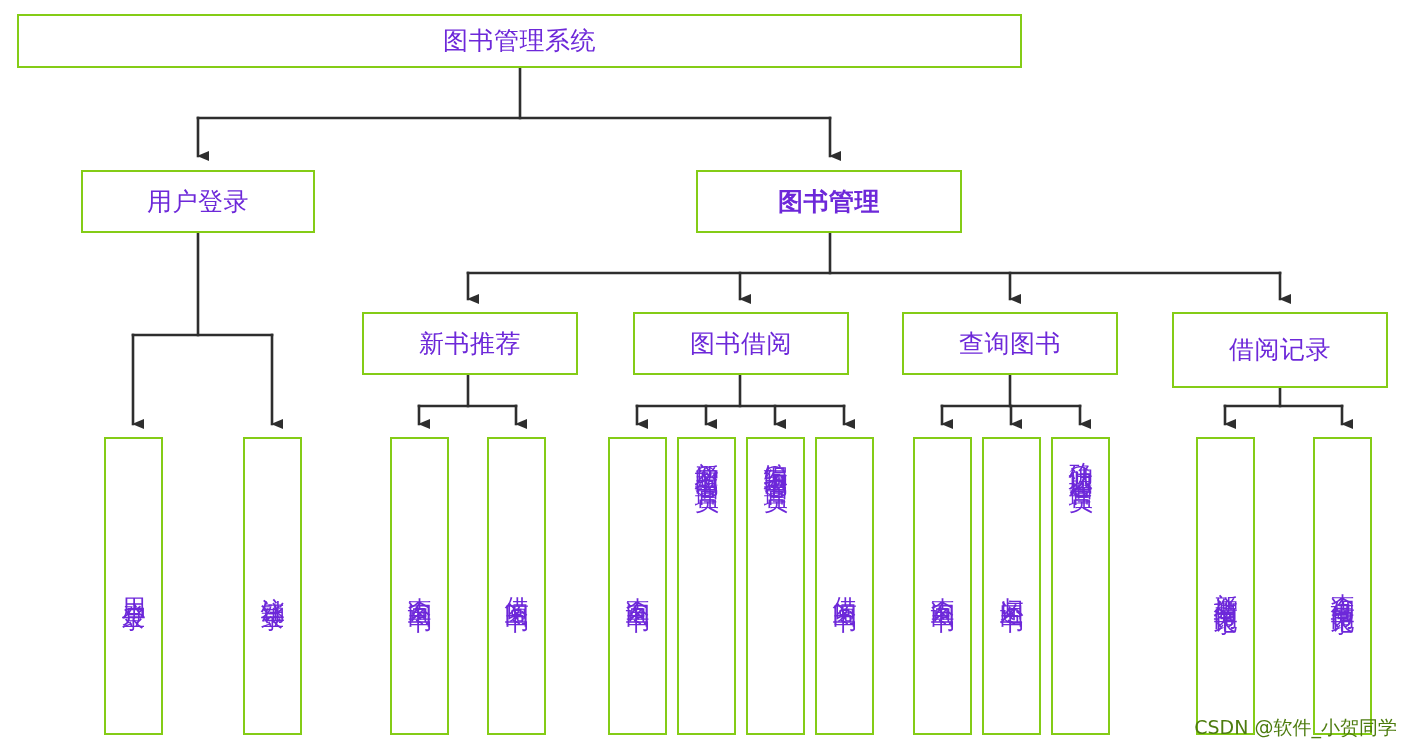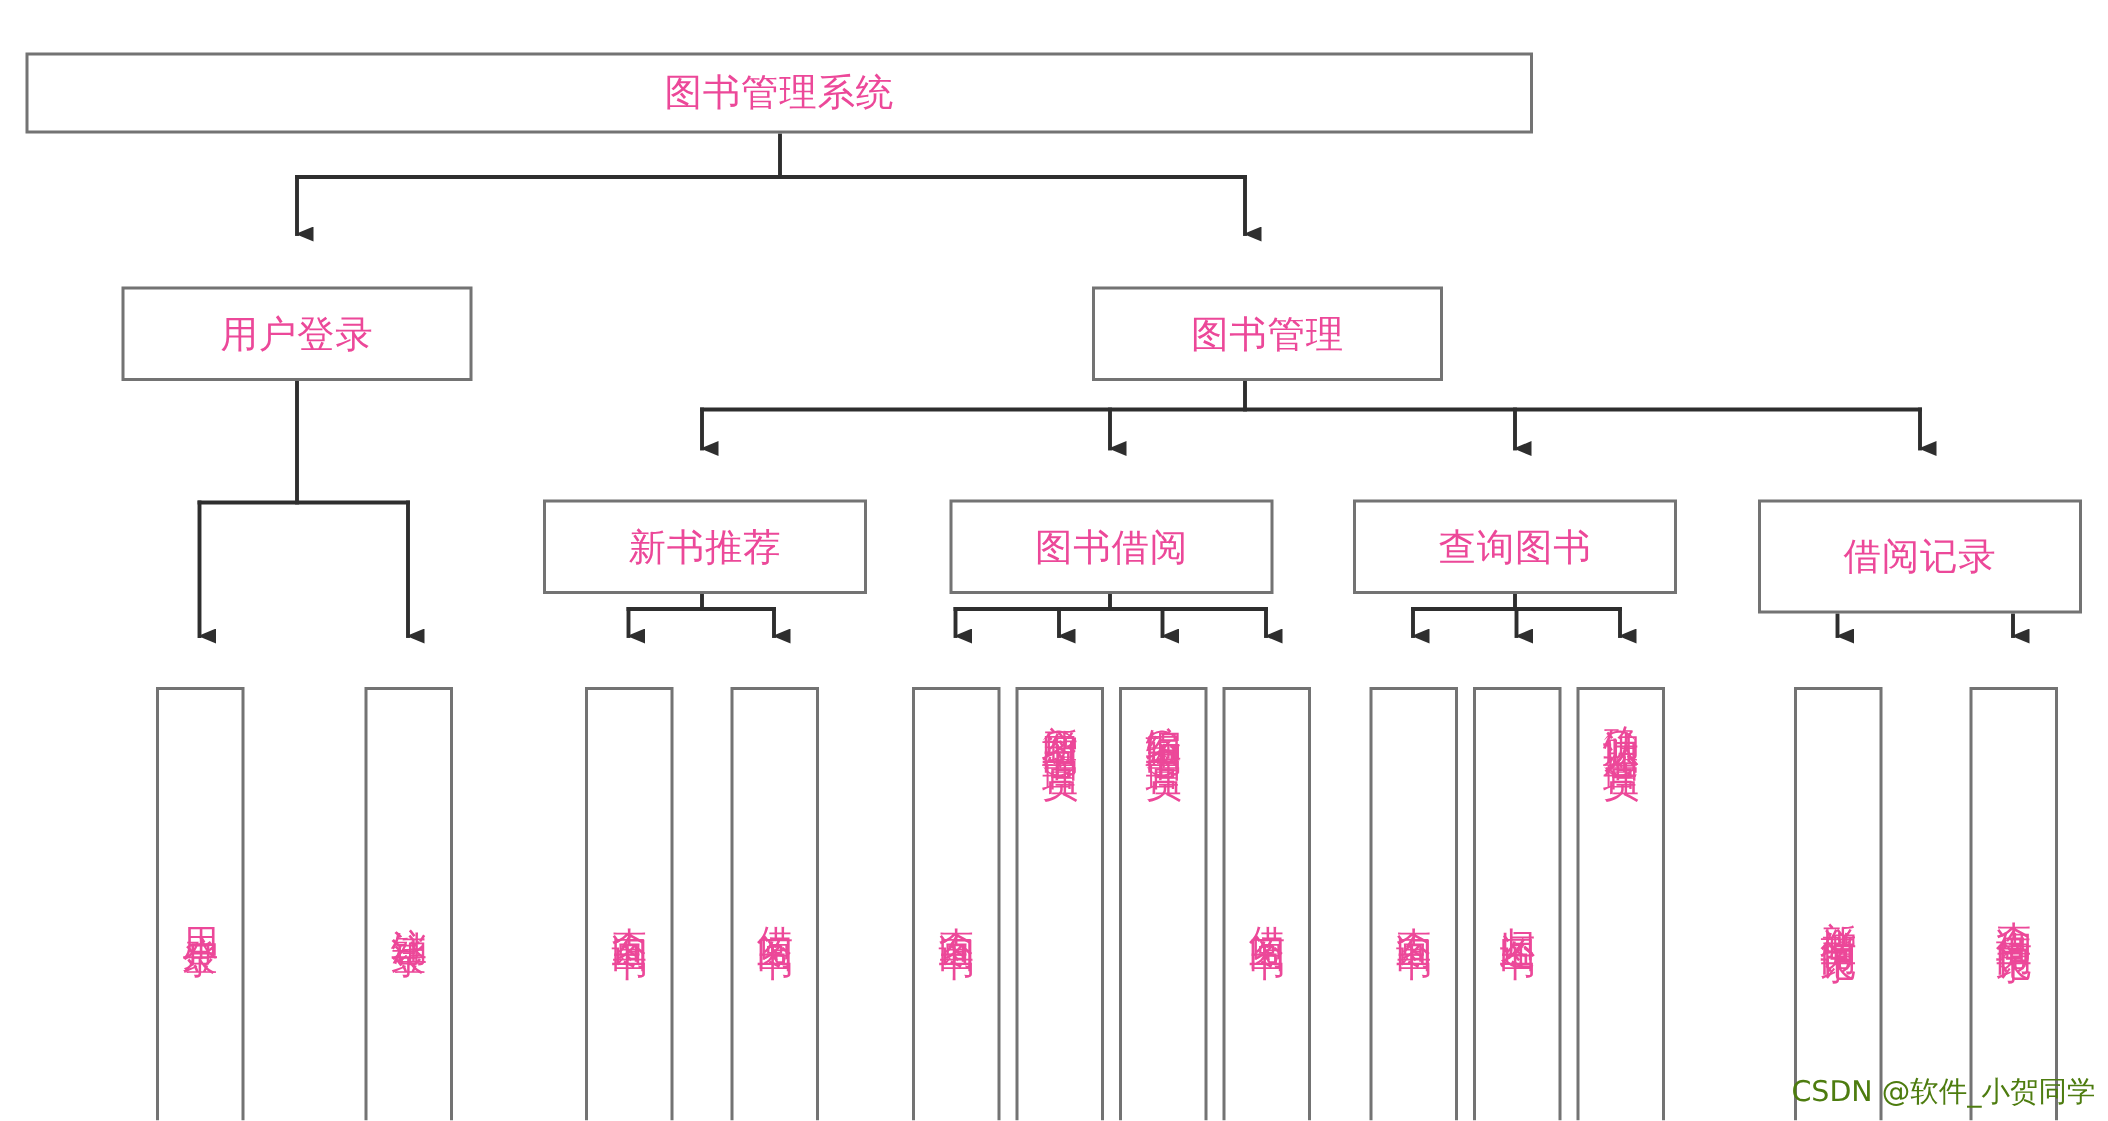--- a/index.html
+++ b/index.html
@@ -20,28 +20,27 @@
     position: absolute;
     left: 0;
     top: 0;
     width: 1405px;
     height: 747px;
     pointer-events: none;
   }
   .node {
     position: absolute;
     box-sizing: border-box;
-    border: 2px solid #737373;
+    border: 2px solid #84cc16;
     background: #ffffff;
     display: flex;
     align-items: center;
     justify-content: center;
-    color: #ec4899;
+    color: #6d28d9;
     z-index: 2;
-    margin-top: 21px;
   }
   .node .label {
     display: block;
     text-align: center;
     line-height: 1.18;
     letter-spacing: 0.5px;
   }
   
   .node.horiz .label {
     font-size: 25px;
@@ -137,21 +136,21 @@
   </svg>
 
   <div class="node root horiz" style="left:17px; top:14px; width:1005px; height:54px;">
     <span class="label">图书管理系统</span>
   </div>
 
   <div class="node horiz" style="left:81px; top:170px; width:234px; height:63px;">
     <span class="label">用户登录</span>
   </div>
 
-  <div class="node horiz" style="left:728px; top:170px; width:234px; height:63px;">
+  <div class="node horiz" style="left:696px; top:170px; width:266px; height:63px;font-weight:bold;">
     <span class="label">图书管理</span>
   </div>
 
   <div class="node horiz" style="left:362px; top:312px; width:216px; height:63px;">
     <span class="label">新书推荐</span>
   </div>
 
   <div class="node horiz" style="left:633px; top:312px; width:216px; height:63px;">
     <span class="label">图书借阅</span>
   </div>

